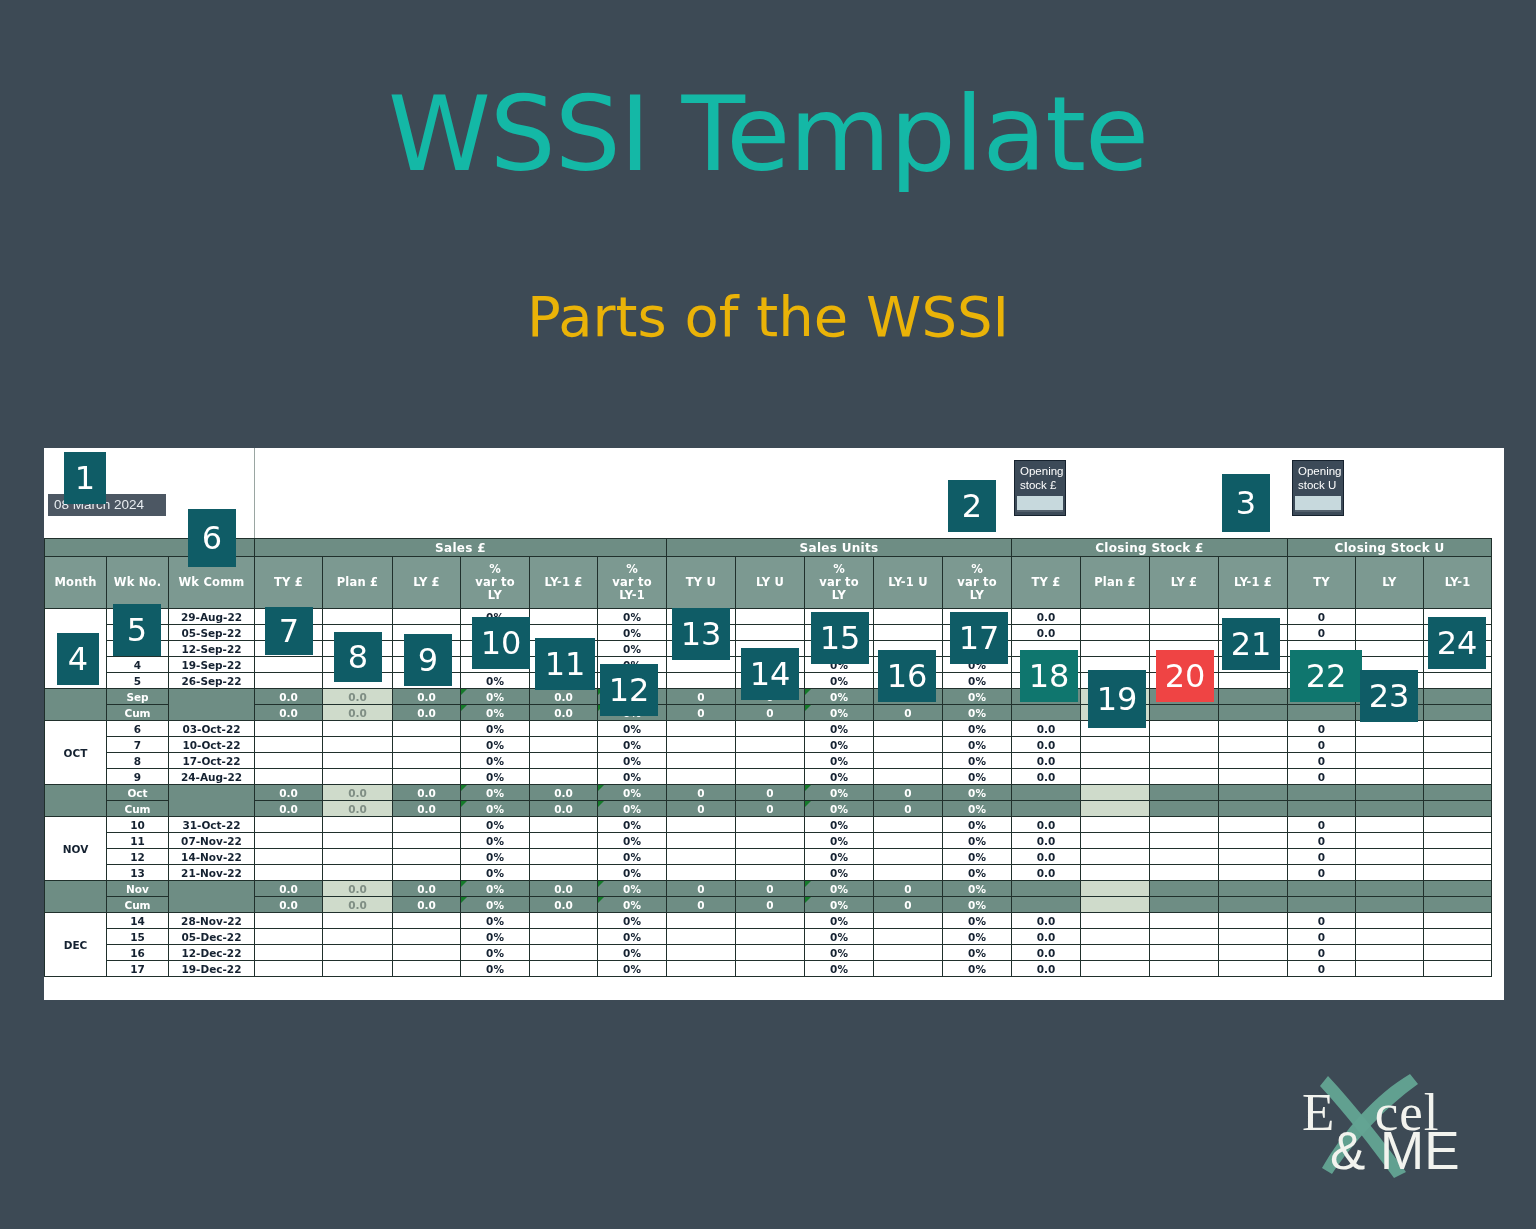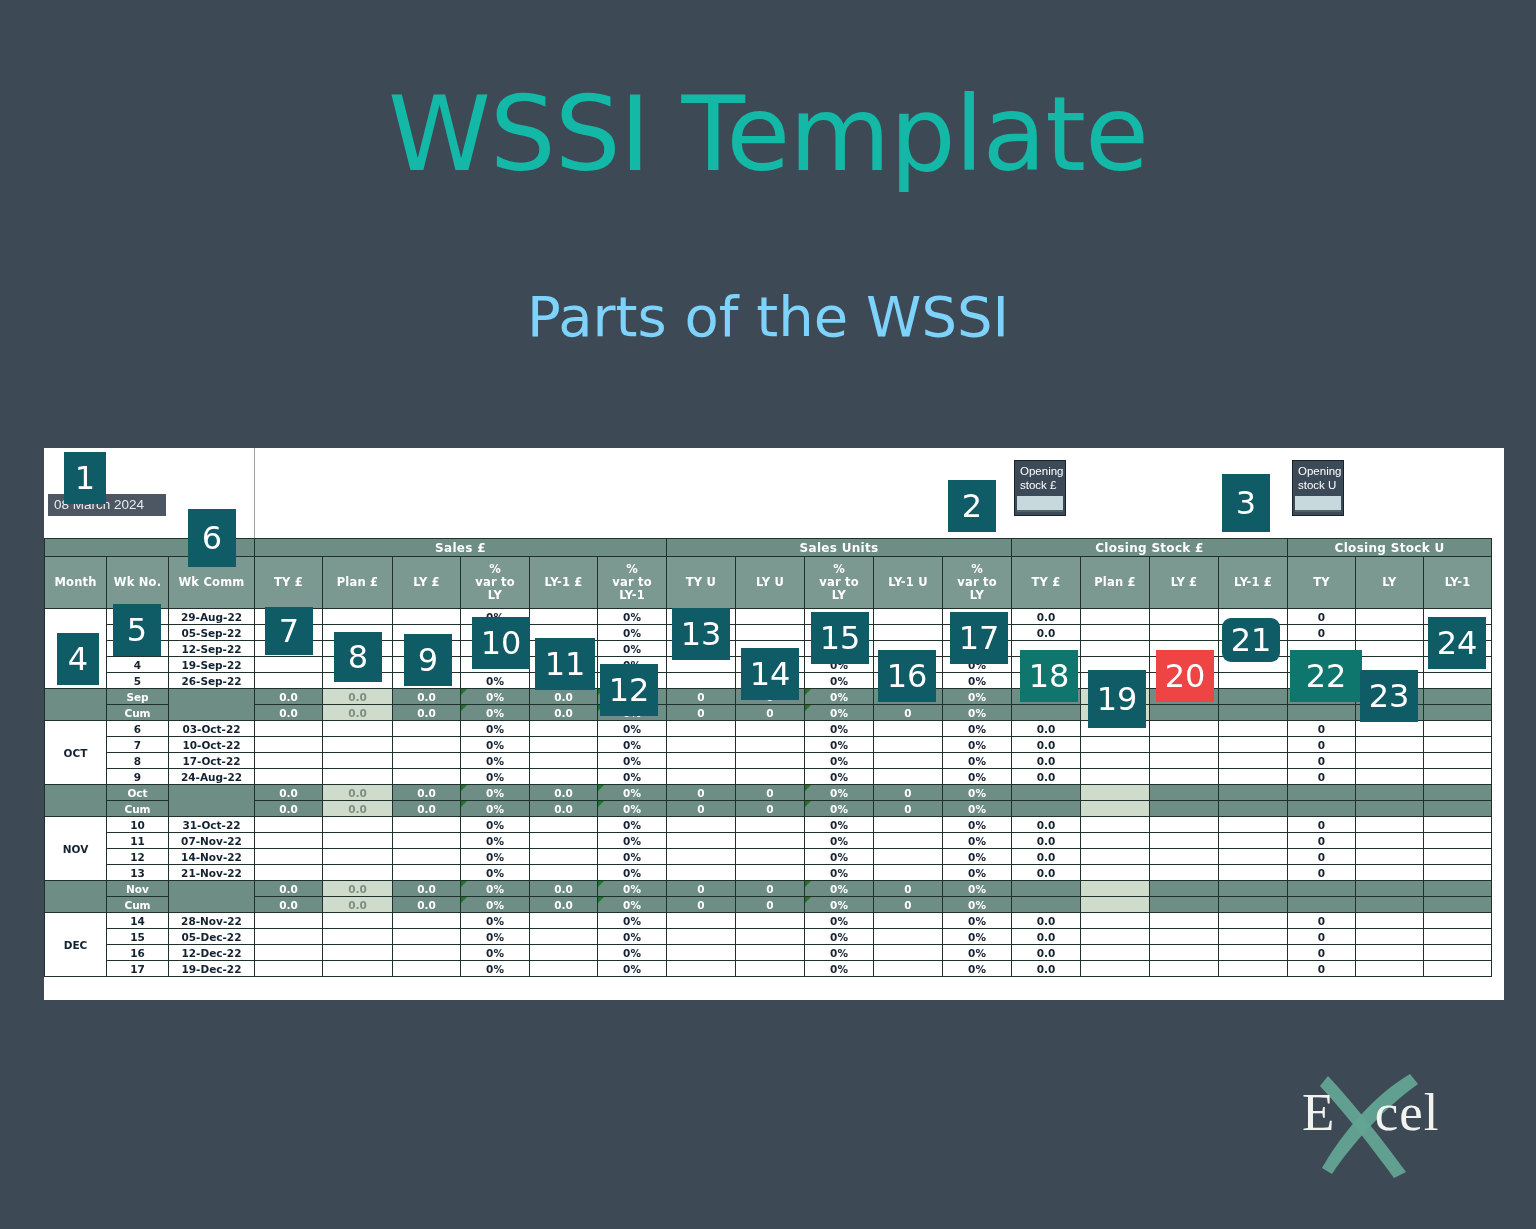--- a/index.html
+++ b/index.html
@@ -14,21 +14,21 @@
   
   .title {
     position: absolute; left: 0; top: 82px; width: 1536px;
     text-align: center; color: #14b8a6;
     font-size: 104px; font-weight: 400; letter-spacing: -1px;
     font-family: "DejaVu Sans", sans-serif;
     line-height: 1.0;
   }
   .subtitle {
     position: absolute; left: 0; top: 284px; width: 1536px;
-    text-align: center; color: #7dd3fc;
+    text-align: center; color: #eab308;
     font-size: 56px; font-weight: 400;
     font-family: "DejaVu Sans", sans-serif;
   }
 
   
   #sheet {
     position: absolute; left: 44px; top: 448px;
     width: 1460px; height: 552px;
     background: #ffffff;
   }
@@ -741,27 +741,28 @@
       <div class="badge" style="left: 535px; top: 638px; width: 60px; height: 52px; font-size: 32px; background: rgb(15, 92, 102);">11</div>
       <div class="badge" style="left: 600px; top: 664px; width: 58px; height: 52px; font-size: 32px; background: rgb(15, 92, 102);">12</div>
       <div class="badge" style="left: 672px; top: 608px; width: 58px; height: 52px; font-size: 32px; background: rgb(15, 92, 102);">13</div>
       <div class="badge" style="left: 741px; top: 648px; width: 58px; height: 52px; font-size: 32px; background: rgb(15, 92, 102);">14</div>
       <div class="badge" style="left: 811px; top: 612px; width: 58px; height: 52px; font-size: 32px; background: rgb(15, 92, 102);">15</div>
       <div class="badge" style="left: 878px; top: 650px; width: 58px; height: 52px; font-size: 32px; background: rgb(15, 92, 102);">16</div>
       <div class="badge" style="left: 950px; top: 612px; width: 58px; height: 52px; font-size: 32px; background: rgb(15, 92, 102);">17</div>
       <div class="badge" style="left: 1020px; top: 650px; width: 58px; height: 52px; font-size: 32px; background: #0f766e;">18</div>
       <div class="badge" style="left: 1088px; top: 670px; width: 58px; height: 58px; font-size: 32px; background: rgb(15, 92, 102);">19</div>
       <div class="badge" style="left: 1156px; top: 650px; width: 58px; height: 52px; font-size: 32px; background: #ef4444;">20</div>
-      <div class="badge" style="left: 1222px; top: 618px; width: 58px; height: 44px; font-size: 32px; background: rgb(15, 92, 102); border-radius: 9px;">21</div>
+      <div class="badge" style="left: 1222px; top: 618px; width: 58px; height: 52px; font-size: 32px; background: rgb(15, 92, 102);">21</div>
       <div class="badge" style="left: 1290px; top: 650px; width: 72px; height: 52px; font-size: 32px; background: #0f766e;">22</div>
       <div class="badge" style="left: 1360px; top: 670px; width: 58px; height: 52px; font-size: 32px; background: rgb(15, 92, 102);">23</div>
       <div class="badge" style="left: 1428px; top: 617px; width: 58px; height: 52px; font-size: 32px; background: rgb(15, 92, 102);">24</div>
     </div>
 
   <div id="logo">
     <svg width="120" height="110" viewBox="0 0 120 110">
       <path d="M8 100 C30 62 62 26 96 6 L104 16 C70 40 38 76 18 106 Z" fill="#63a493" opacity="0.95"></path>
       <path d="M14 8 C42 38 70 74 92 104 L80 110 C58 80 32 46 6 18 Z" fill="#63a493" opacity="0.95"></path>
     </svg>
     <div class="l1"><span>E</span><span style="opacity:0">X</span><span>cel</span></div>
+    <div class="l2">&amp; ME</div>
   </div>
 
 </div>
 
 </body></html>

